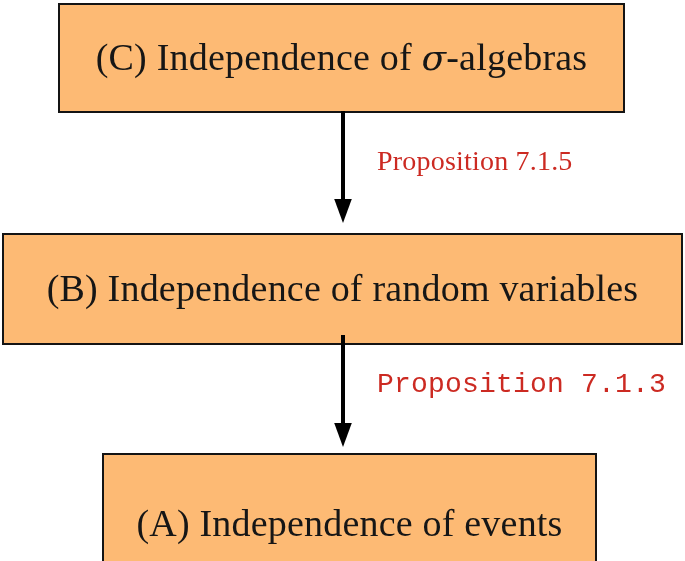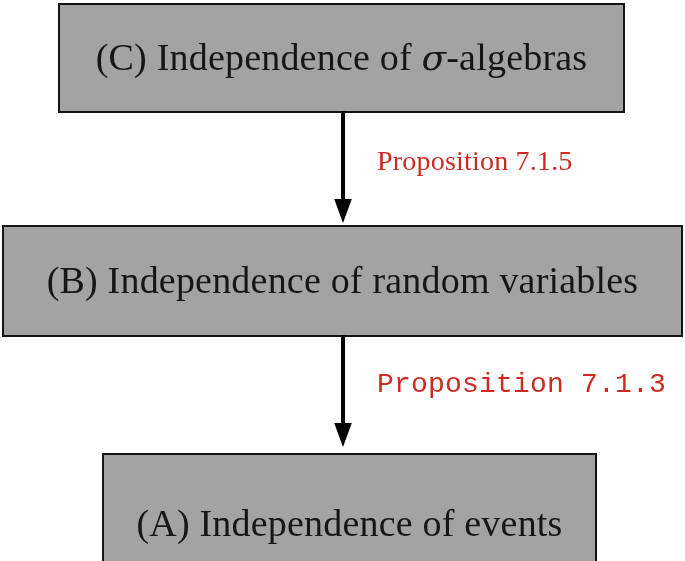--- a/index.html
+++ b/index.html
@@ -13,21 +13,21 @@
   #diagram {
     position: relative;
     width: 685px;
     height: 561px;
     background: #ffffff;
     overflow: hidden;
   }
   .node-box {
     position: absolute;
     box-sizing: border-box;
-    background: #a3a3a3;
+    background: #fdba74;
     border: 2.5px solid #141414;
     display: flex;
     align-items: center;
     justify-content: center;
   }
   .node-label {
     font-family: "Liberation Serif", "DejaVu Serif", serif;
     font-size: 38px;
     line-height: 1;
     color: #161616;
@@ -36,21 +36,21 @@
     padding-bottom: 2px;
   }
   .node-label .sigma {
     font-style: italic;
     font-family: "DejaVu Serif", "Liberation Serif", serif;
     font-size: 36px;
   }
 
   
   #box-c { left: 58px;  top: 3px;   width: 567px; height: 110px; }
-  #box-b { left: 2px;   top: 225px; width: 681px; height: 112px; }
+  #box-b { left: 2px;   top: 233px; width: 681px; height: 112px; }
   #box-a { left: 102px;  top: 447px; width: 495px; height: 142px; margin-top: 6px; }
 
   
   .arrow {
     position: absolute;
     left: 330px;
     width: 26px;
   }
   #arrow-cb { top: 111px; height: 114px; }
   #arrow-ba { top: 335px; height: 114px; }

